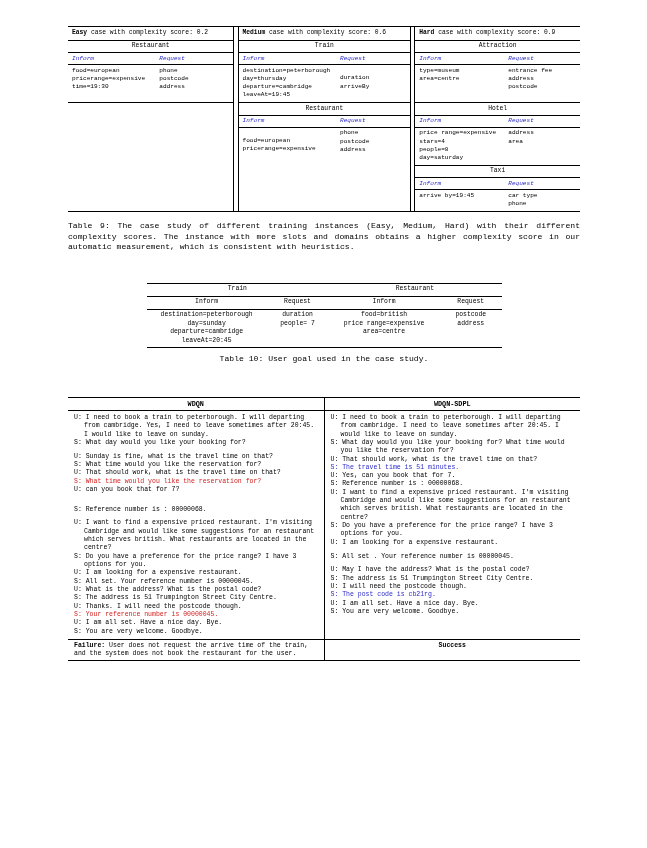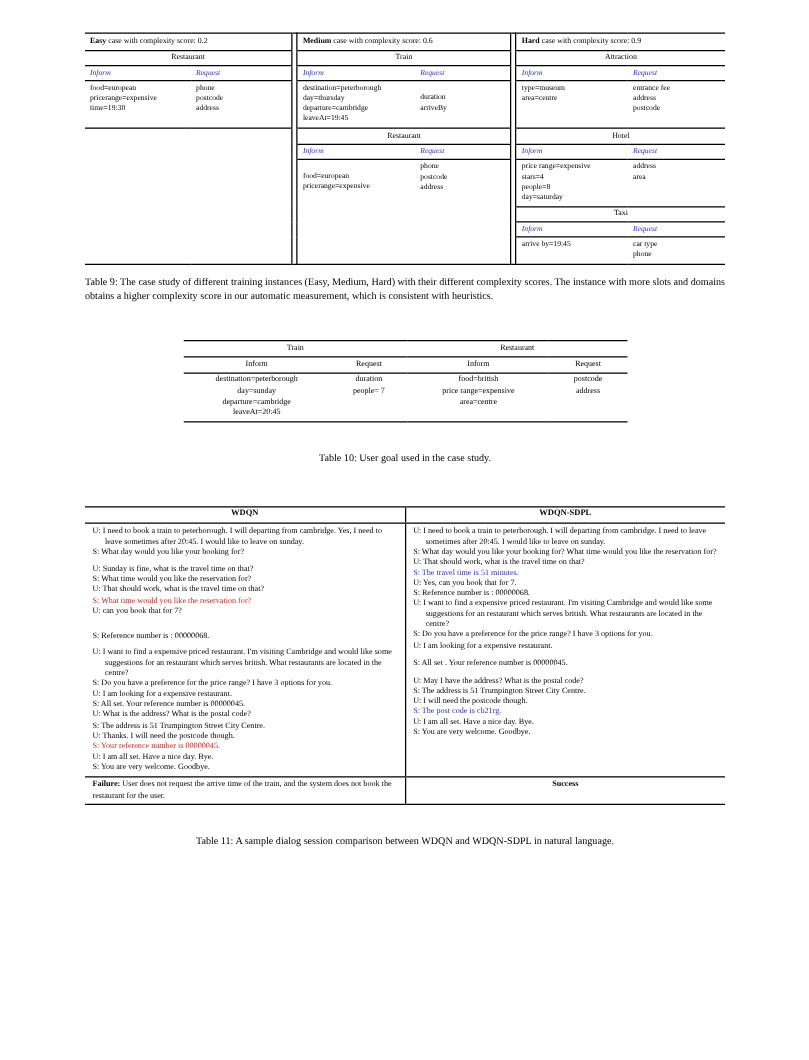--- a/index.html
+++ b/index.html
@@ -14,20 +14,21 @@
     color: #000000;
     position: relative;
     overflow: hidden;
   }
   .page {
     width: 647px;
     height: 848px;
     position: relative;
     padding: 0;
     box-sizing: border-box;
+    font-family: Liberation Mono, monospace;
   }
   .content {
     position: absolute;
     left: 68px;
     top: 26px;
     width: 512px;
   }
 
   
   table {
@@ -76,21 +77,21 @@
 
   .caption {
     font-size: 8.1px;
     line-height: 1.32;
     text-align: justify;
     margin-top: 9px;
   }
   .caption-center {
     font-size: 8.1px;
     text-align: center;
-    margin-top: 24px;
+    margin-top: 6px;
   }
 
   
   .t10wrap { margin-top: 30px; display:flex; justify-content:center; }
   .t10 {
     width: 355px;
     font-size: 6.4px;
   }
   .t10 td { padding: 1.6px 4px; }
   .t10 .c { text-align: center; }
@@ -389,17 +390,16 @@
         <tr class="failure-row">
           <td class="rule-bot">
             <span class="lbl">Failure:</span><span> User does not request the arrive time of the train, and the system does not book the restaurant for the user.</span>
           </td>
           <td class="rule-bot vsep succ">Success</td>
         </tr>
       </tbody>
         </table>
     </div>
 
-    <div class="caption-center">Table 11: A sample dialog session comparison between WDQN and WDQN-SDPL in natural language.</div>
 
   </div>
 
 </div>
 
 </body></html>

